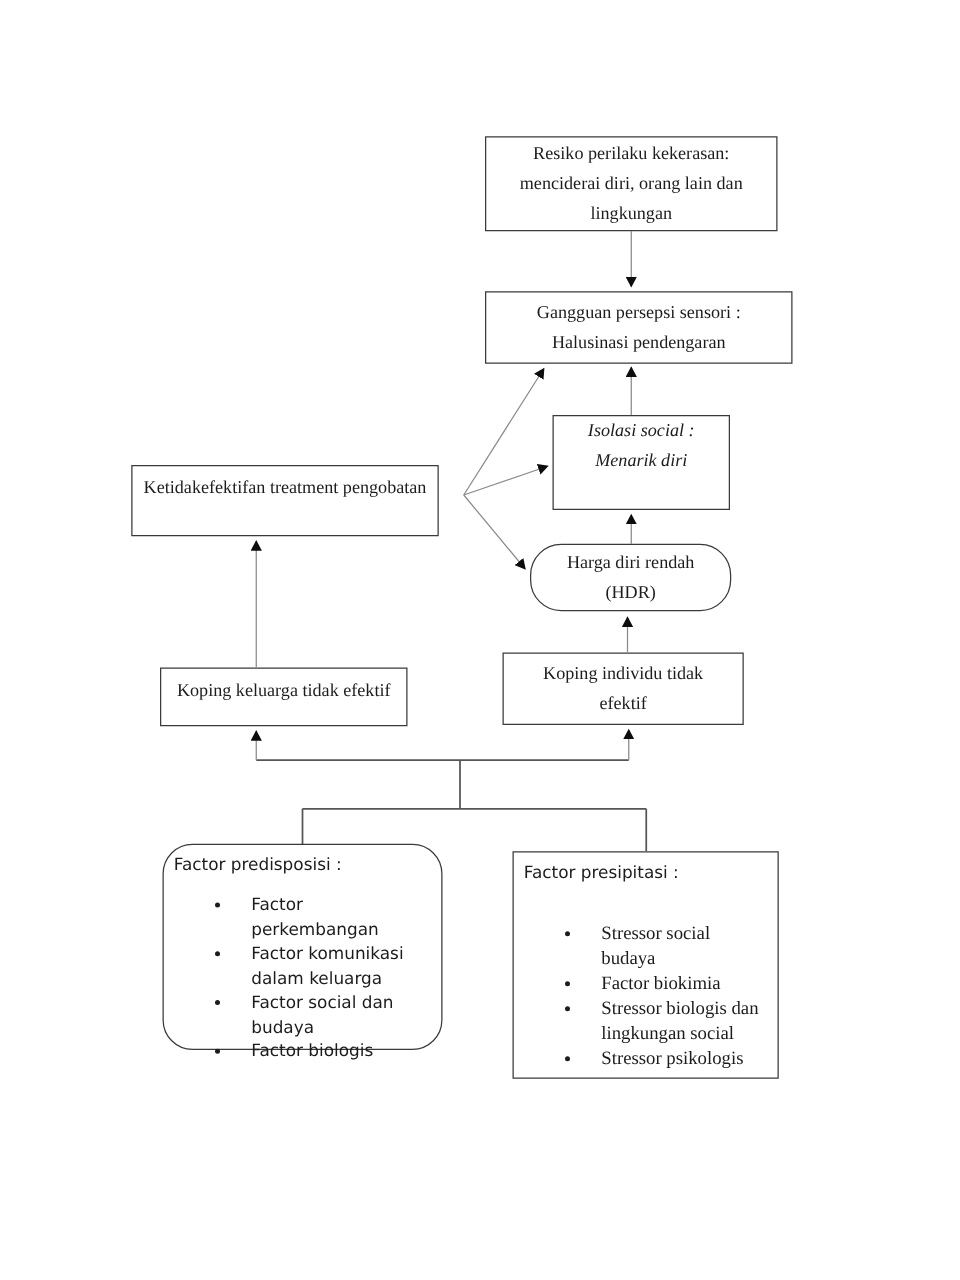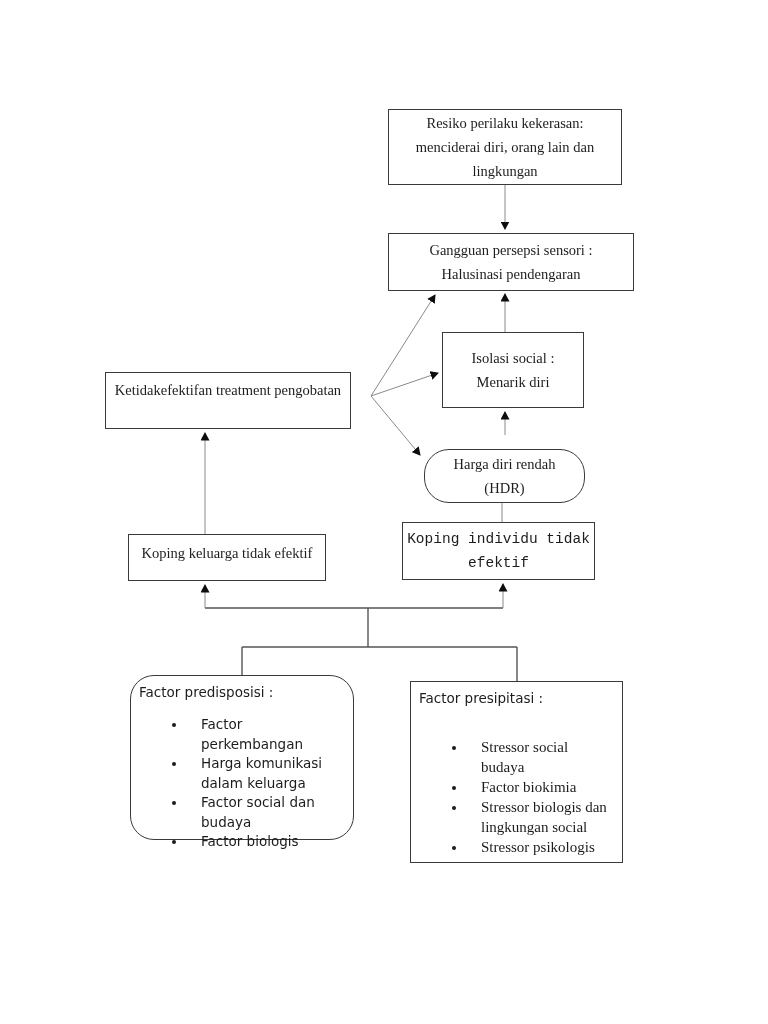--- a/index.html
+++ b/index.html
@@ -29,21 +29,21 @@
     background:var(--background);
     border:1.5px solid var(--border);
     display:flex;
     flex-direction:column;
   }
   .serif{font-family:"Liberation Serif", serif;font-size:14.5px;}
   .sans{font-family:"DejaVu Sans","Liberation Sans",sans-serif;font-size:13.5px;}
   .center-xy{justify-content:center;text-align:center;}
   .top-x{justify-content:flex-start;text-align:center;}
   .box .bl{line-height:24px;}
-  .box-isolasi{justify-content:center;text-align:center;}
+  .box-isolasi{justify-content:flex-start;text-align:center;font-style:italic;}
   .factor-box{padding:7px 8px;}
   .factor-title{line-height:18px;}
   ul.bullets{
     margin:14px 0 0 0;
     padding:0 0 0 48px;
     list-style:disc;
   }
   ul.bullets li{
     padding-left:14px;
     line-height:19.5px;
@@ -102,39 +102,39 @@
 
   <div class="box serif box-isolasi" style="left:442px;top:332px;width:142px;height:76px;">
     <div class="bl">Isolasi social :</div>
     <div class="bl">Menarik diri</div>
   </div>
 
   <div class="box serif top-x" style="left:105px;top:372px;width:246px;height:57px;padding-top:5px;">
     <div class="bl">Ketidakefektifan treatment pengobatan</div>
   </div>
 
-  <div class="box serif center-xy" style="left:424px;top:449px;width:161px;height:54px;border-radius:25px;">
+  <div class="box serif center-xy" style="left:424px;top:435px;width:161px;height:54px;border-radius:25px;">
     <div class="bl">Harga diri rendah</div>
     <div class="bl">(HDR)</div>
   </div>
 
   <div class="box serif top-x" style="left:128px;top:534px;width:198px;height:47px;padding-top:6px;">
     <div class="bl">Koping keluarga tidak efektif</div>
   </div>
 
-  <div class="box serif center-xy" style="left:402px;top:522px;width:193px;height:58px;font-family:Liberation Mono, monospace;">
+  <div class="box serif center-xy" style="left:402px;top:522px;width:193px;height:58px;">
     <div class="bl">Koping individu tidak</div>
     <div class="bl">efektif</div>
   </div>
 
   <div class="box sans factor-box" style="left:130px;top:675px;width:224px;height:165px;border-radius:24px;">
     <div class="factor-title">Factor predisposisi :</div>
     <ul class="bullets">
       <li>Factor perkembangan</li>
-      <li>Harga komunikasi dalam keluarga</li>
+      <li>Factor komunikasi dalam keluarga</li>
       <li>Factor social dan budaya</li>
       <li>Factor biologis</li>
     </ul>
   </div>
 
   <div class="box sans factor-box" style="left:410px;top:681px;width:213px;height:182px;gap:16px;">
     <div class="factor-title">Factor presipitasi :</div>
     <ul class="bullets serif-items">
       <li>Stressor social budaya</li>
       <li>Factor biokimia</li>

